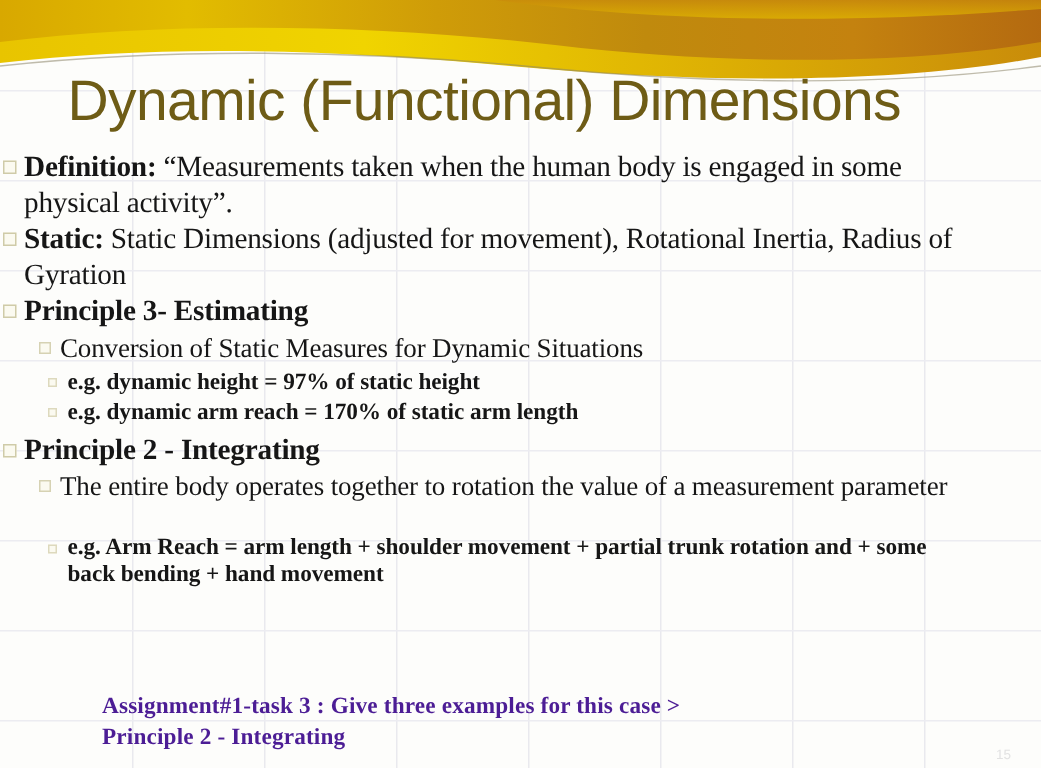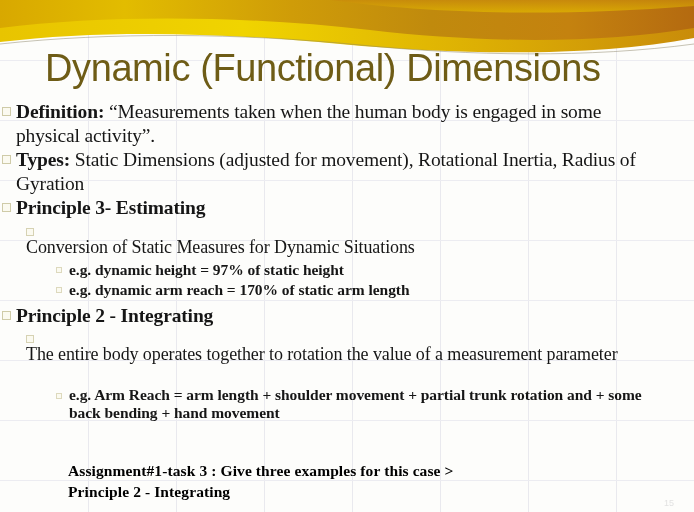--- a/index.html
+++ b/index.html
@@ -106,38 +106,37 @@
   .l1 .txt {
     font-size: 19.5px;
     line-height: 23.5px;
     letter-spacing: -0.15px;
   }
 
   
   .l2 {
     padding-left: 26px;
     margin-bottom: 1px;
-    flex-direction: column;
   }
   .l2 .bullet {
     width: 8px;
     height: 8px;
     margin-top: 7px;
     margin-right: 6px;
     border-color: #d6d2b3;
   }
   .l2 .txt {
     font-size: 18px;
     line-height: 23px;
     letter-spacing: -0.1px;
   }
 
   
   .l3 {
-    padding-left: 56px;
+    padding-left: 32px;
     margin-bottom: 0px;
   }
   .l3 .bullet {
     width: 6px;
     height: 6px;
     margin-top: 7px;
     margin-right: 7px;
     border-color: #ddd9bd;
   }
   .l3 .txt {
@@ -147,21 +146,21 @@
   }
 
   b, .b { font-weight: bold; }
 
   
   #assignment {
     position: absolute;
     left: 68px;
     top: 460px;
     z-index: 3;
-    color: #000000;
+    color: #4c1d95;
     font-family: "Liberation Serif", serif;
     font-weight: bold;
     font-size: 15.5px;
     line-height: 21px;
     letter-spacing: 0.1px;
   }
 
   #page-number {
     position: absolute;
     right: 20px;
@@ -231,21 +230,21 @@
 
   <div id="content">
 
     <div class="row l1">
       <span class="bullet"></span>
       <div class="txt"><b>Definition:</b><span> “Measurements taken when the human body is engaged in some physical activity”.</span></div>
     </div>
 
     <div class="row l1">
       <span class="bullet"></span>
-      <div class="txt"><b>Types:</b><span> Static Dimensions (adjusted for movement),  Rotational Inertia, Radius of Gyration</span></div>
+      <div class="txt"><b>Static:</b><span> Static Dimensions (adjusted for movement),  Rotational Inertia, Radius of Gyration</span></div>
     </div>
 
     <div class="row l1">
       <span class="bullet"></span>
       <div class="txt"><b>Principle 3- Estimating</b></div>
     </div>
 
     <div class="row l2">
       <span class="bullet"></span>
       <div class="txt">Conversion of Static Measures for Dynamic  Situations</div>

